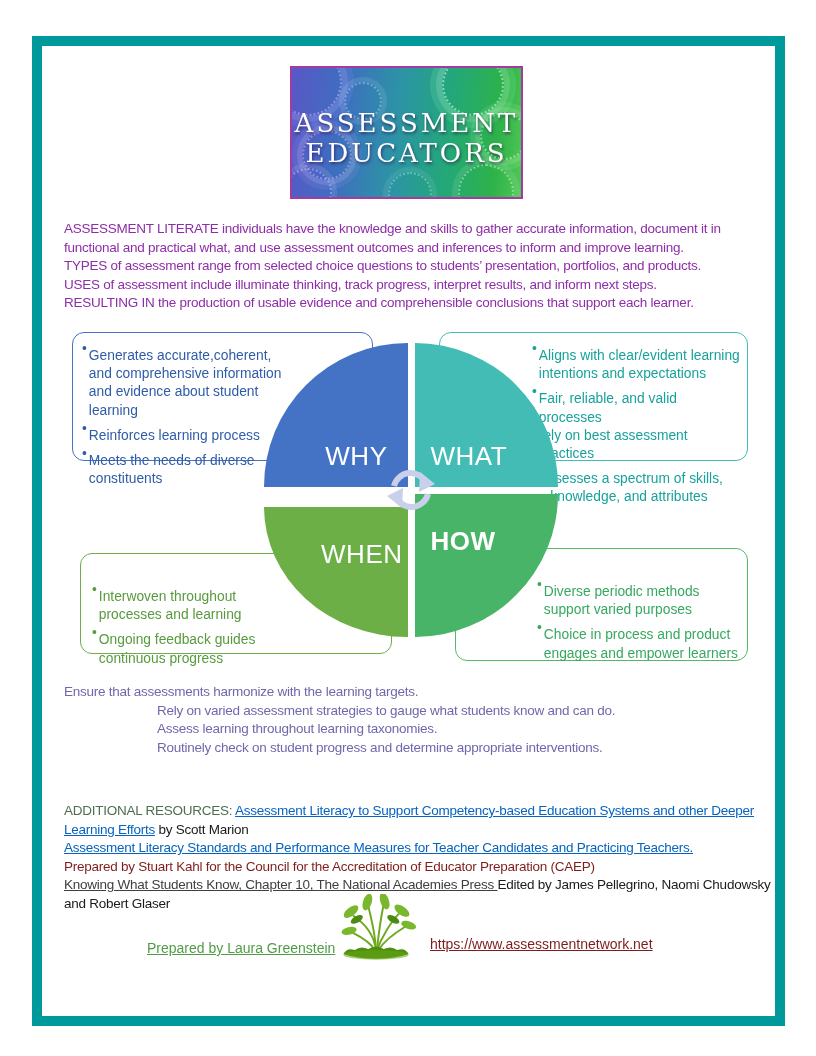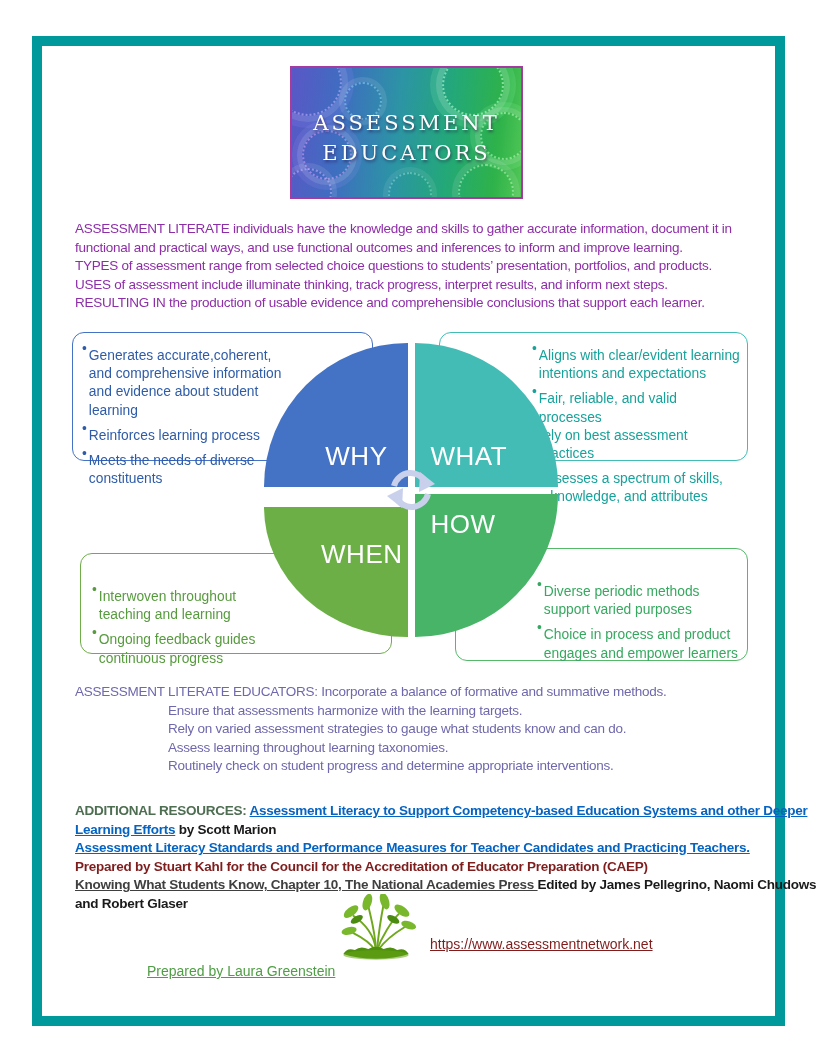--- a/index.html
+++ b/index.html
@@ -32,30 +32,30 @@
         box-shadow:0 0 0 5px rgba(255,255,255,.12), 0 0 0 10px rgba(160,255,170,.14); }
   .r6 { left:166px; top:96px; width:52px; height:52px; border:2px dotted rgba(200,255,200,.5);
         box-shadow:0 0 0 6px rgba(255,255,255,.10); }
   .r7 { left:-8px; top:100px; width:44px; height:44px; border:2px dotted rgba(210,190,255,.5);
         box-shadow:0 0 0 5px rgba(255,255,255,.10); }
   .r8 { left:96px; top:104px; width:40px; height:40px; border:2px dotted rgba(180,240,230,.4);
         box-shadow:0 0 0 5px rgba(255,255,255,.08); }
   .header-title {
     position:relative; z-index:2; text-align:center; padding-top:40px;
     color:#ffffff; font-family:"DejaVu Serif", serif;
-    font-size:21px; line-height:30px; letter-spacing:3px;
+    font-size:26px; line-height:30px; letter-spacing:3px;
     text-shadow:1px 2px 3px rgba(40,0,60,.55);
   }
   
-  .text-block { position:absolute; left:75px; font-size:13.5px; letter-spacing:-0.25px; }
+  .text-block { position:absolute; left:64px; font-size:13.5px; letter-spacing:-0.25px; }
   .text-line { white-space:nowrap; line-height:18.6px; }
   .intro { top:220px; width:690px; }
   .educators { top:683px; width:690px; }
   .edu-line:not(:first-child) { margin-left:93px; }
-  .resources { top:802px; width:690px;font-weight:bold; }
+  .resources { top:802px; width:690px; }
   .res-link, .resource-link { text-decoration:underline; cursor:pointer; }
   
   .callout {
     position:absolute; background:#ffffff; border:1.5px solid; border-radius:12px;
     box-sizing:border-box; font-size:13.8px; z-index:1;
   }
   .callout-why  { left:72px;  top:332px; width:301px; height:129px; padding:7px 6px 0 9px; }
   .callout-what { left:439px; top:332px; width:309px; height:129px; padding:7px 4px 0 92px; }
   .callout-when { left:80px;  top:553px; width:312px; height:101px; padding:27px 0 0 11px; }
   .callout-how  { left:455px; top:548px; width:293px; height:113px; padding:27px 0 0 81px; }
@@ -71,28 +71,28 @@
   .quad-what { border-top-right-radius:100%; }
   .quad-when { border-bottom-left-radius:100%;margin-top:13px; }
   .quad-how  { border-bottom-right-radius:100%; }
   .quad-label {
     position:absolute; color:#ffffff; font-size:26px; letter-spacing:.5px;
     font-family:"Liberation Sans", sans-serif;
   }
   .quad-why  .quad-label { right:20px; bottom:15px; }
   .quad-what .quad-label { left:16px;  bottom:15px; }
   .quad-when .quad-label { right:5px;  top:32px; }
-  .quad-how  .quad-label { left:16px;  top:15px; }
+  .quad-how  .quad-label { left:16px;  top:32px;font-weight:bold; }
   .cycle-icon {
     position:absolute; left:50%; top:50%; transform:translate(-50%,-50%);
     width:58px; height:58px; z-index:3;
   }
   
   .footer-link { position:absolute; font-size:14px; text-decoration:underline; cursor:pointer; white-space:nowrap; }
-  .author-link { left:147px; top:963px; }
+  .author-link { left:147px; top:940px; }
   .site-link { left:430px; top:936px; }
   .plant { position:absolute; left:328px; top:894px; width:96px; height:68px; }
 </style>
 </head>
 <body>
 
 <div class="page-border" style="border-color: rgb(0, 153, 155);"></div>
 
 <div class="header-img">
   <div class="ring r1"></div>
@@ -104,21 +104,21 @@
   <div class="ring r7"></div>
   <div class="ring r8"></div>
   <div class="header-title">
     <div>ASSESSMENT</div>
     <div>EDUCATORS</div>
   </div>
 </div>
 
 <div class="text-block intro" style="color: rgb(142, 45, 168);">
     <div class="text-line">ASSESSMENT LITERATE individuals have the knowledge and skills to gather accurate information, document it in</div>
-    <div class="text-line">functional and practical ways, and use functional outcomes and inferences to inform and improve learning.</div>
+    <div class="text-line">functional and practical what, and use assessment outcomes and inferences to inform and improve learning.</div>
     <div class="text-line">TYPES of assessment range from selected choice questions to students’ presentation, portfolios, and products.</div>
     <div class="text-line">USES of assessment include illuminate thinking, track progress, interpret results, and inform next steps.</div>
     <div class="text-line">RESULTING IN the production of usable evidence and comprehensible conclusions that support each learner.</div>
   </div>
 
 <div class="callout callout-why" style="border-color: rgb(68, 114, 196); color: rgb(47, 92, 168);">
   <div class="bullets">
       <div class="bullet">
         <span class="glyph">•</span>
         <span class="btext">Generates accurate,coherent,
@@ -154,21 +154,21 @@
         <span class="btext">Assesses a spectrum of skills,
 &nbsp;&nbsp;&nbsp;knowledge, and attributes</span>
       </div>
     </div>
 </div>
 <div class="callout callout-when" style="border-color: rgb(111, 173, 73); color: rgb(87, 155, 62);">
   <div class="bullets">
       <div class="bullet">
         <span class="glyph">•</span>
         <span class="btext">Interwoven throughout
-teaching and learning</span>
+processes and learning</span>
       </div>
       <div class="bullet">
         <span class="glyph">•</span>
         <span class="btext">Ongoing feedback guides
 continuous progress</span>
       </div>
     </div>
 </div>
 <div class="callout callout-how" style="border-color: rgb(85, 185, 106); color: rgb(54, 168, 95);">
   <div class="bullets">
@@ -200,21 +200,20 @@
   </div>
   <svg class="cycle-icon" viewBox="0 0 58 58">
     <path class="arc" d="M12,25 A17,17 0 0 1 44,22" fill="none" stroke="#C8D0EB" stroke-width="6" stroke-linecap="butt"></path>
     <polygon class="head" points="38,11 53,23 37,31" fill="#C8D0EB"></polygon>
     <path class="arc" d="M46,33 A17,17 0 0 1 14,36" fill="none" stroke="#C8D0EB" stroke-width="6" stroke-linecap="butt"></path>
     <polygon class="head" points="20,47 5,35 21,27" fill="#C8D0EB"></polygon>
   </svg>
 </div>
 
 <div class="text-block educators" style="color: rgb(110, 104, 172);">
-    <div class="text-line edu-line">ASSESSMENT LITERATE EDUCATORS: Incorporate a balance of formative and summative methods.</div>
     <div class="text-line edu-line">Ensure that assessments harmonize with the learning targets.</div>
     <div class="text-line edu-line">Rely on varied assessment strategies to gauge what students know and can do.</div>
     <div class="text-line edu-line">Assess learning throughout learning taxonomies.</div>
     <div class="text-line edu-line">Routinely check on student progress and determine appropriate interventions.</div>
   </div>
 
 <div class="text-block resources">
     <div class="text-line"><span class="res-label" style="color: rgb(78, 110, 82);">ADDITIONAL RESOURCES: </span><span class="res-link" style="color: rgb(5, 99, 193);">Assessment Literacy to Support Competency-based Education Systems and other Deeper</span></div>
     <div class="text-line"><span class="res-link" style="color: rgb(5, 99, 193);">Learning Efforts</span><span style="color: rgb(26, 26, 26);"> by Scott Marion</span></div>
     <div class="text-line"><span class="res-link" style="color: rgb(5, 99, 193);">Assessment Literacy Standards and Performance Measures for Teacher Candidates and Practicing Teachers. </span></div>

